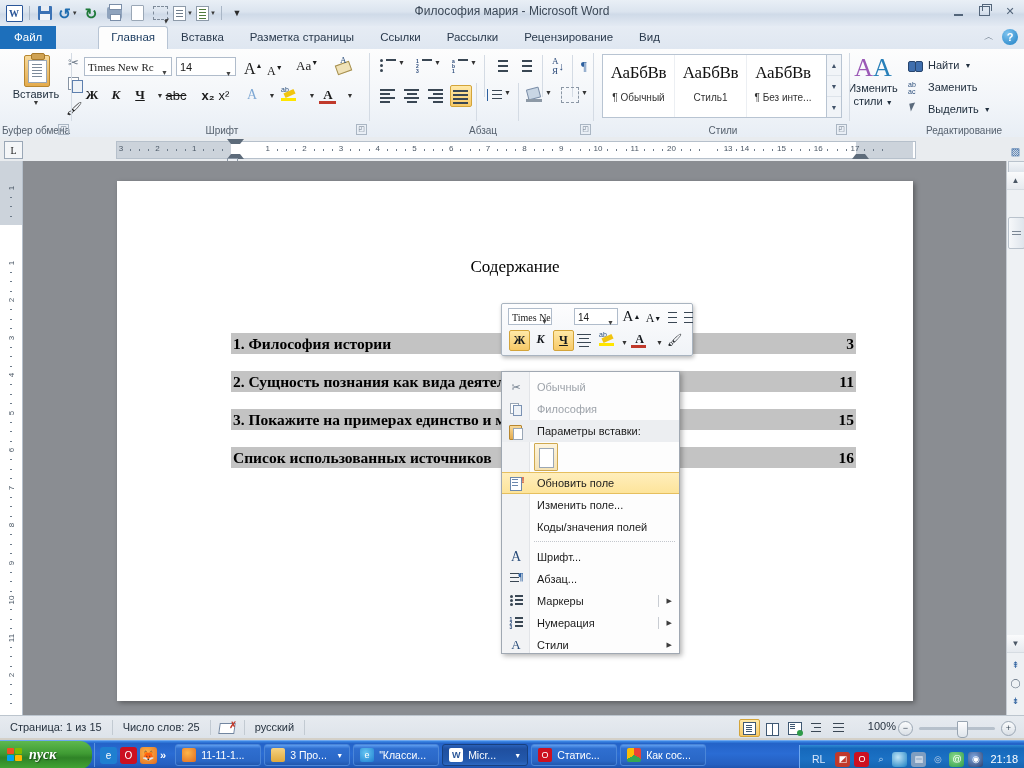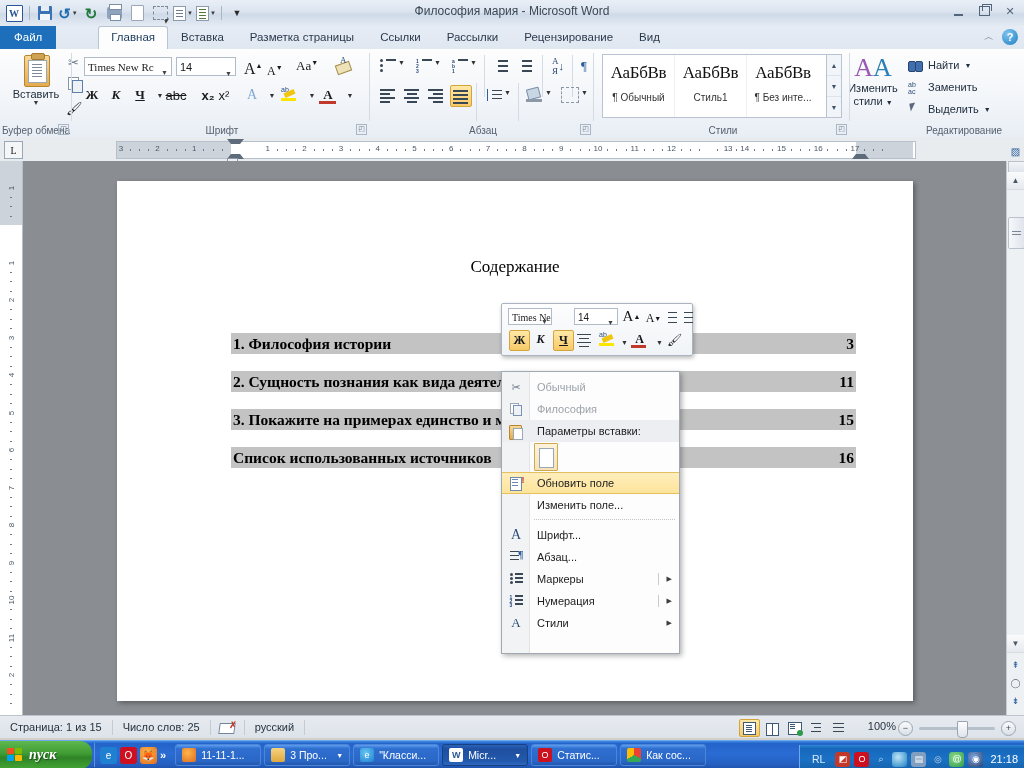--- a/index.html
+++ b/index.html
@@ -697,21 +697,21 @@
           <i style="left: 462.65px;"></i>
           <i style="left: 471.825px;"></i>
           <span style="left: 481px;">10</span>
           <i style="left: 490.175px;"></i>
           <i style="left: 499.35px;"></i>
           <i style="left: 508.525px;"></i>
           <span style="left: 517.7px;">11</span>
           <i style="left: 526.875px;"></i>
           <i style="left: 536.05px;"></i>
           <i style="left: 545.225px;"></i>
-          <span style="left: 554.4px;">12</span>
+          <span style="left: 554.4px;">20</span>
           <i style="left: 563.575px;"></i>
           <i style="left: 572.75px;"></i>
           <i style="left: 581.925px;"></i>
           <span style="left: 591.1px; margin-left: 20px;">13</span>
           <i style="left: 600.275px;"></i>
           <i style="left: 609.45px;"></i>
           <i style="left: 618.625px;"></i>
           <span style="left: 627.8px;">14</span>
           <i style="left: 636.975px;"></i>
           <i style="left: 646.15px;"></i>
@@ -928,20 +928,23 @@
             <i style="position:absolute;left:0;top:0;width:10px;height:12px;background:#fff;border:1px solid #6c88ad;"></i>
             <i style="position:absolute;left:2px;top:2px;width:6px;height:1px;background:#6c88ad;box-shadow:0 3px 0 #6c88ad,0 6px 0 #6c88ad;"></i>
             <b style="position:absolute;right:-2px;top:-1px;color:#c0392b;font-size:9px;line-height:9px;">!</b>
           </span>
         </span>
       <span>Обновить поле</span>
     </div>
     <div class="ctx-item">
       <span>Изменить поле...</span>
     </div>
+    <div class="ctx-item">
+      <span>Коды/значения полей</span>
+    </div>
 
     <div class="ctx-sep"></div>
 
     <div class="ctx-item">
       <span class="ctx-ic" style="color:#2a4d7a;font-family:'Liberation Serif',serif;font-size:14px;">A</span>
       <span>Шрифт...</span>
     </div>
     <div class="ctx-item">
       <span class="ctx-ic">
           <span style="position:relative;display:inline-block;width:13px;height:12px;">

